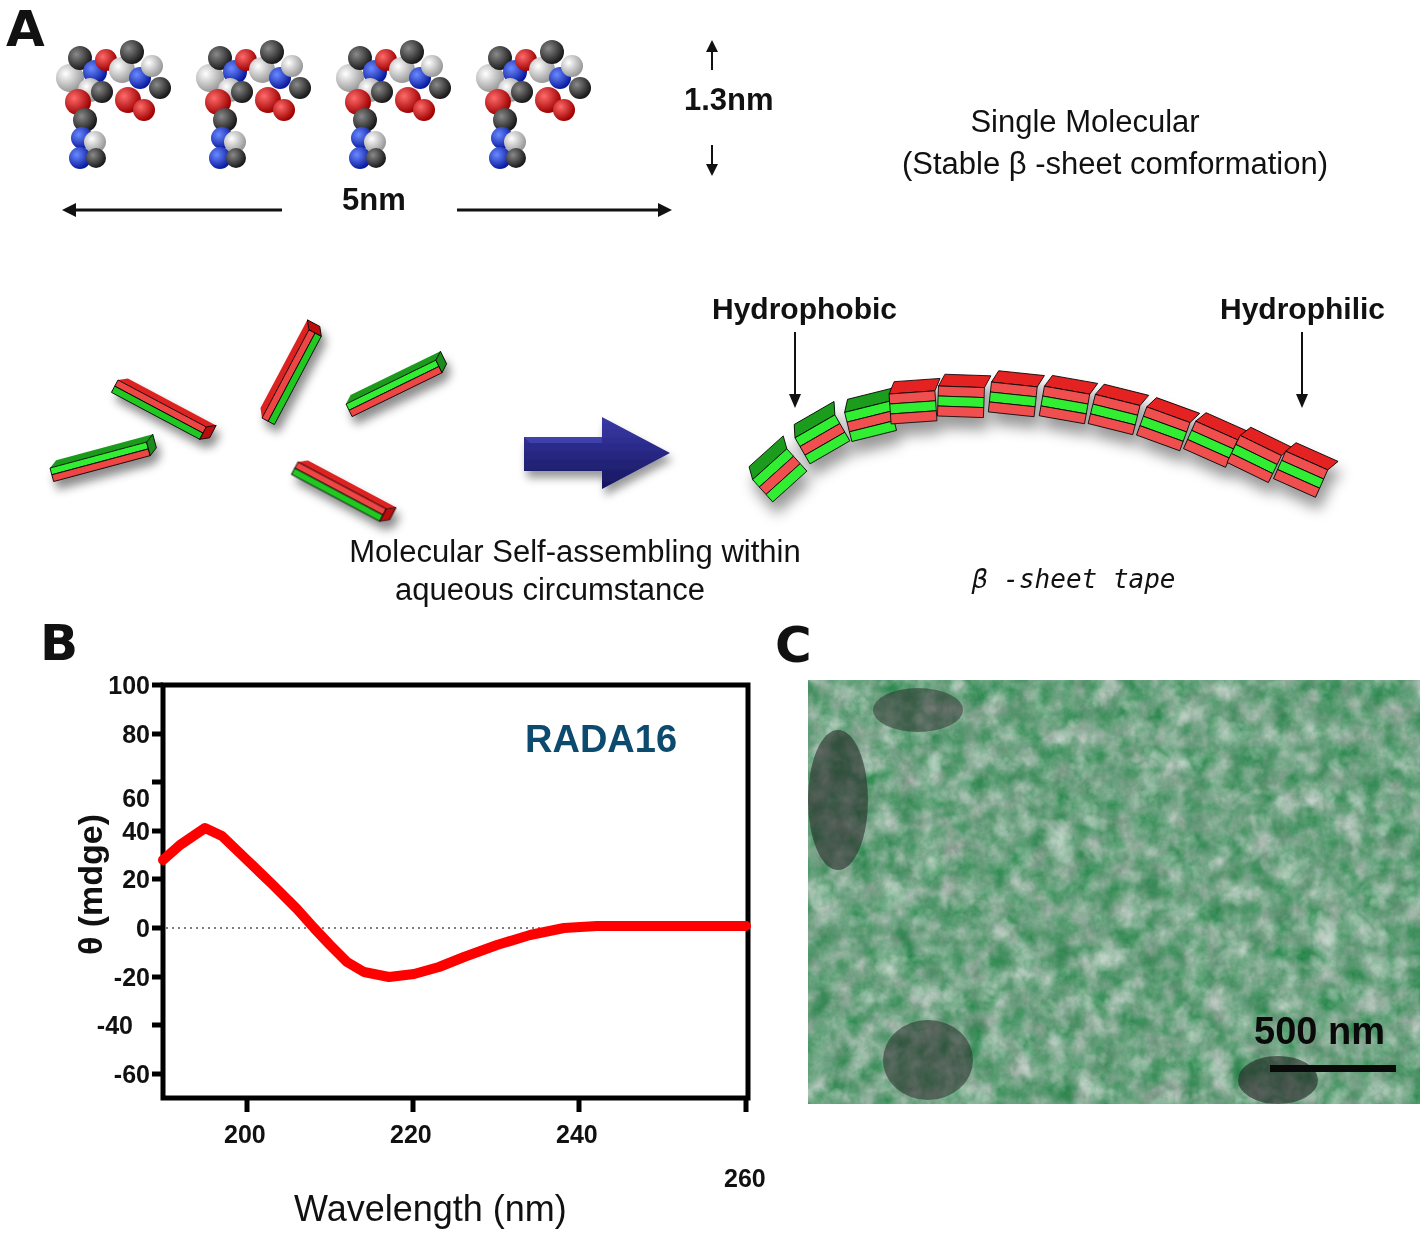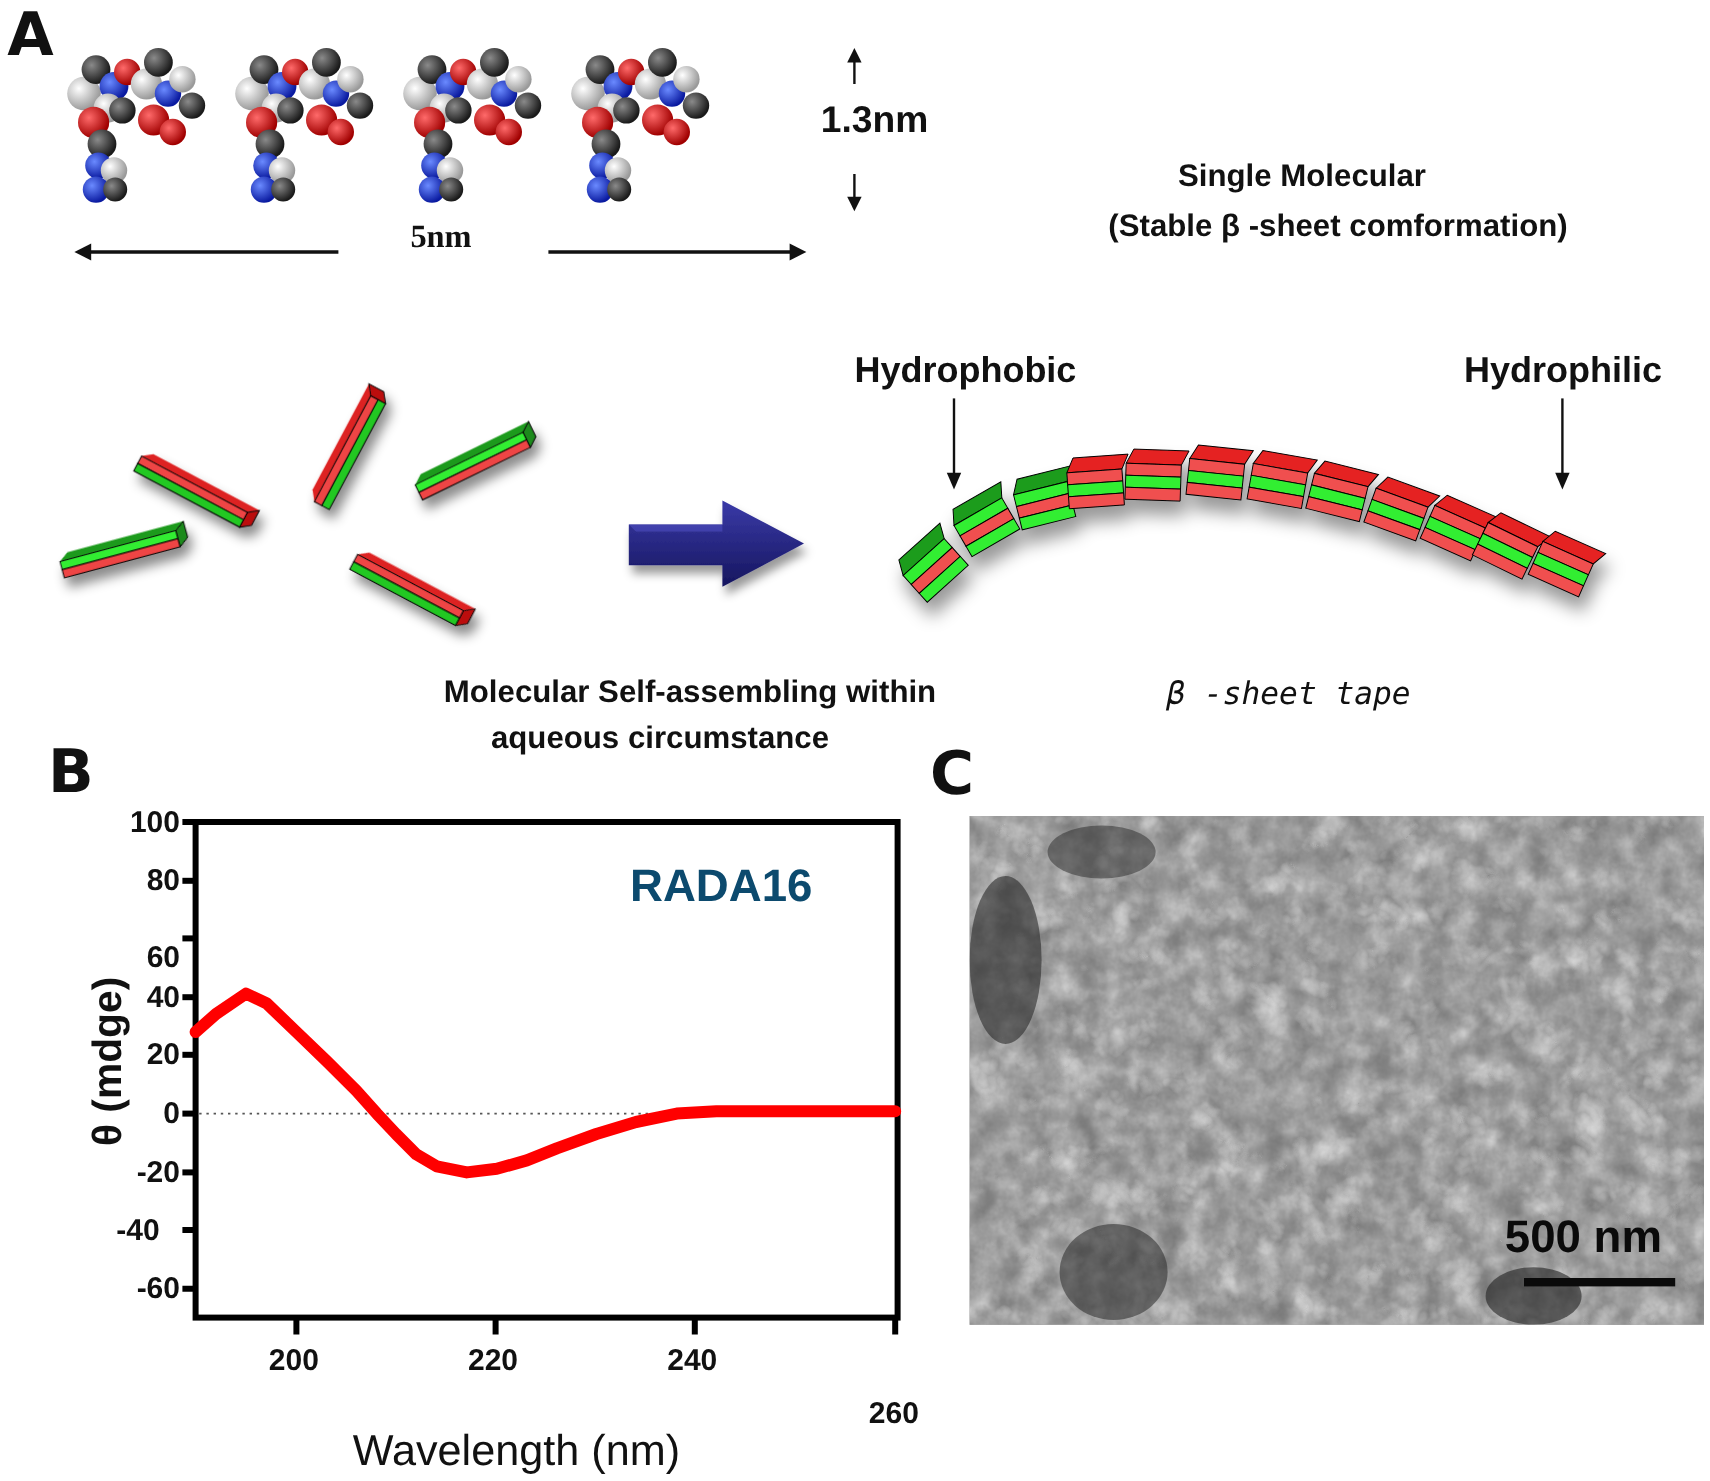--- a/index.html
+++ b/index.html
@@ -1,25 +1,25 @@
 <!DOCTYPE html>
 <html><head>
 <meta charset="utf-8">
 <style>
   html, body { margin: 0; padding: 0; background: #ffffff; }
   body { width: 1425px; height: 1234px; position: relative; overflow: hidden;
          font-family: "Liberation Sans", "DejaVu Sans", sans-serif; color: #111; }
   .abs { position: absolute; }
   .panel-letter { font-family: "DejaVu Sans", sans-serif; font-weight: bold; font-size: 50px; line-height: 1; }
   .lbl { font-size: 30px; font-weight: bold; white-space: nowrap; }
-  .caption { font-size: 26px; font-weight: bold; text-align: center; line-height: 40px; margin-top: 24px; }
+  .caption { font-size: 31px; font-weight: normal; text-align: center; line-height: 40px; }
   .mono { font-family: "DejaVu Sans Mono", "Liberation Mono", monospace; font-size: 26px; font-style: italic; }
   svg { position: absolute; overflow: visible; }
   .sem { position: absolute; left: 808px; top: 680px; width: 612px; height: 424px; overflow: hidden;
-         background: #737373; }
+         background: #15803d; }
   .scalebar-label { font-size: 38px; font-weight: bold; color: #0a0a0a; white-space: nowrap; }
 </style>
 </head>
 <body>
 
 <div class="abs panel-letter" style="left:6px; top:4px;">A</div>
 
 <svg width="640" height="160" style="left:40px; top:30px;" viewBox="0 0 640 160">
   <defs>
     <radialGradient id="gw" cx="35%" cy="35%" r="65%">
@@ -72,21 +72,21 @@
   <polygon points="4,124 10,136 16,124" fill="#111"></polygon>
 </svg>
 <div class="abs lbl" style="left:684px; top:82px; font-size:31px;">1.3nm</div>
 
 <svg width="620" height="20" style="left:62px; top:200px;">
   <line x1="10" y1="10" x2="220" y2="10" stroke="#111" stroke-width="3"></line>
   <polygon points="14,3 0,10 14,17" fill="#111"></polygon>
   <line x1="395" y1="10" x2="600" y2="10" stroke="#111" stroke-width="3"></line>
   <polygon points="596,3 610,10 596,17" fill="#111"></polygon>
 </svg>
-<div class="abs lbl" style="left:342px; top:182px; font-size:27px;font-family:Liberation Serif, serif;">5nm</div>
+<div class="abs lbl" style="left:342px; top:182px; font-size:31px;">5nm</div>
 
 <div class="abs caption" style="left:900px; top:102px; width:370px;">Single Molecular</div>
 <div class="abs caption" style="left:850px; top:144px; width:530px;">(Stable  β -sheet comformation)</div>
 
 <svg width="460" height="220" style="left:40px; top:320px;" viewBox="0 0 460 220">
   <defs>
     <filter id="sh" x="-20%" y="-20%" width="150%" height="180%">
         <feDropShadow dx="4" dy="8" stdDeviation="5" flood-color="#000" flood-opacity="0.45"></feDropShadow>
       </filter>
     <g id="blk">

